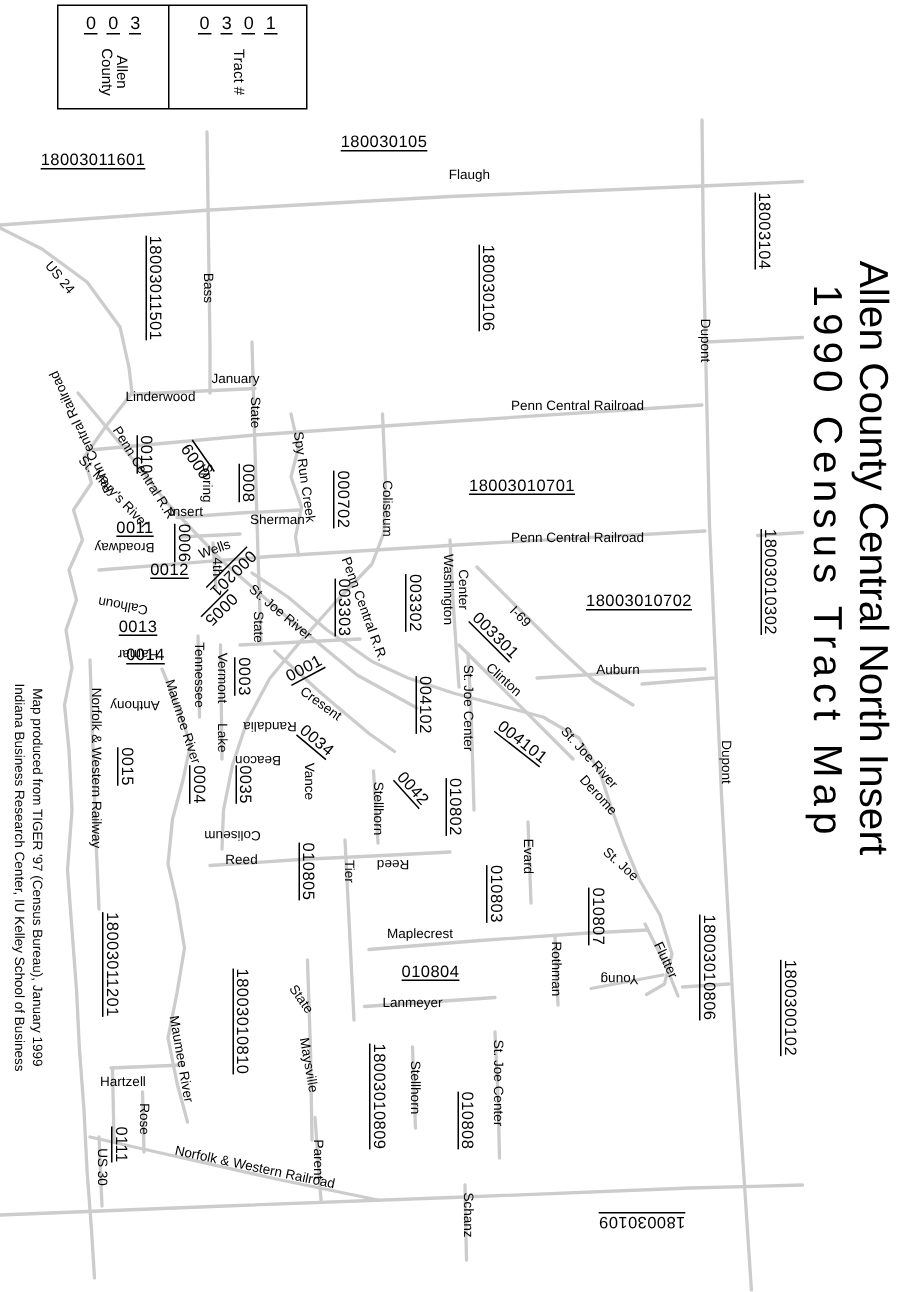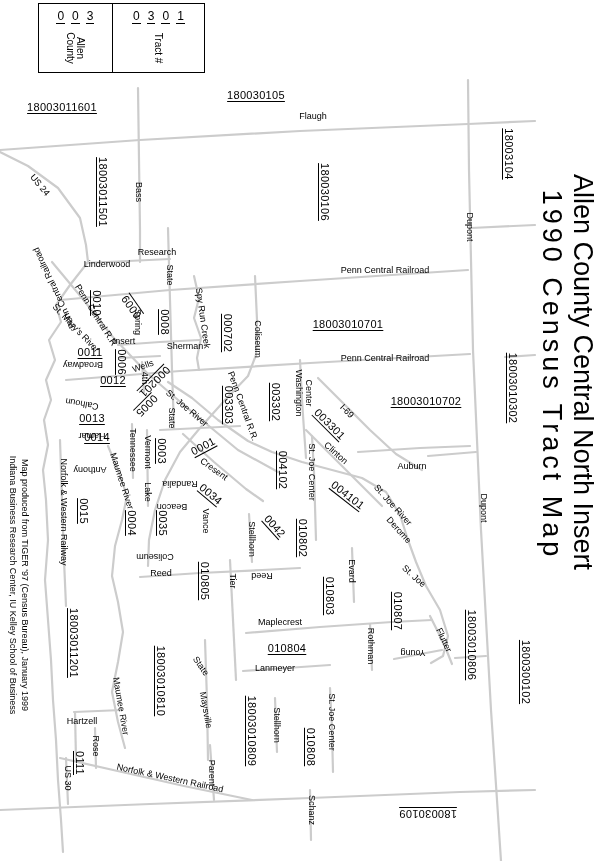--- a/index.html
+++ b/index.html
@@ -127,21 +127,21 @@
       <div class="tract-label" style="left: 74px; top: 643px; color: rgb(0, 0, 0); transform: translate(-50%, -50%) rotate(90deg);">18003011201</div>
       <div class="tract-label" style="left: 161px; top: 681px; color: rgb(0, 0, 0); transform: translate(-50%, -50%) rotate(90deg);">18003010810</div>
       <div class="tract-label" style="left: 252px; top: 731px; color: rgb(0, 0, 0); transform: translate(-50%, -50%) rotate(90deg);">18003010809</div>
       <div class="tract-label" style="left: 311px; top: 747px; color: rgb(0, 0, 0); transform: translate(-50%, -50%) rotate(90deg);">010808</div>
       <div class="tract-label" style="left: 80px; top: 763px; color: rgb(0, 0, 0); transform: translate(-50%, -50%) rotate(90deg);">0111</div>
       <div class="road-label" style="left: 313px; top: 116px; color: rgb(0, 0, 0); transform: translate(-50%, -50%) rotate(0deg);">Flaugh</div>
       <div class="road-label" style="left: 40px; top: 185px; color: rgb(0, 0, 0); transform: translate(-50%, -50%) rotate(50deg);">US 24</div>
       <div class="road-label" style="left: 139px; top: 192px; color: rgb(0, 0, 0); transform: translate(-50%, -50%) rotate(90deg);">Bass</div>
       <div class="road-label" style="left: 470px; top: 227px; color: rgb(0, 0, 0); transform: translate(-50%, -50%) rotate(90deg);">Dupont</div>
       <div class="road-label" style="left: 484px; top: 508px; color: rgb(0, 0, 0); transform: translate(-50%, -50%) rotate(90deg);">Dupont</div>
-      <div class="road-label" style="left: 157px; top: 252px; color: rgb(0, 0, 0); transform: translate(-50%, -50%) rotate(0deg);">Research</div>
+      <div class="road-label" style="left: 157px; top: 252px; color: rgb(0, 0, 0); transform: translate(-50%, -50%) rotate(0deg);">January</div>
       <div class="road-label" style="left: 107px; top: 264px; color: rgb(0, 0, 0); transform: translate(-50%, -50%) rotate(0deg);">Linderwood</div>
       <div class="road-label" style="left: 385px; top: 270px; color: rgb(0, 0, 0); transform: translate(-50%, -50%) rotate(0deg);">Penn Central Railroad</div>
       <div class="road-label" style="left: 385px; top: 358px; color: rgb(0, 0, 0); transform: translate(-50%, -50%) rotate(0deg);">Penn Central Railroad</div>
       <div class="road-label" style="left: 54px; top: 288px; color: rgb(0, 0, 0); transform: translate(-50%, -50%) rotate(245deg);">Penn Central Railroad</div>
       <div class="road-label" style="left: 96px; top: 315px; color: rgb(0, 0, 0); transform: translate(-50%, -50%) rotate(58deg);">Penn Central R.R</div>
       <div class="road-label" style="left: 243px; top: 406px; color: rgb(0, 0, 0); transform: translate(-50%, -50%) rotate(70deg);">Penn Central R.R.</div>
       <div class="road-label" style="left: 76px; top: 328px; color: rgb(0, 0, 0); transform: translate(-50%, -50%) rotate(46deg);">St. Mary's River</div>
       <div class="road-label" style="left: 124px; top: 341px; color: rgb(0, 0, 0); transform: translate(-50%, -50%) rotate(0deg);">Insert</div>
       <div class="road-label" style="left: 161px; top: 346px; color: rgb(0, 0, 0); transform: translate(-50%, -50%) rotate(0deg); padding-left: 48px;">Sherman</div>
       <div class="road-label" style="left: 170px; top: 275px; color: rgb(0, 0, 0); transform: translate(-50%, -50%) rotate(90deg);">State</div>
@@ -151,21 +151,21 @@
       <div class="road-label" style="left: 203px; top: 318px; color: rgb(0, 0, 0); transform: translate(-50%, -50%) rotate(82deg);">Spy Run Creek</div>
       <div class="road-label" style="left: 258px; top: 339px; color: rgb(0, 0, 0); transform: translate(-50%, -50%) rotate(90deg);">Coliseum</div>
       <div class="road-label" style="left: 155px; top: 557px; color: rgb(0, 0, 0); transform: translate(-50%, -50%) rotate(180deg);">Coliseum</div>
       <div class="road-label" style="left: 143px; top: 366px; color: rgb(0, 0, 0); transform: translate(-50%, -50%) rotate(-20deg);">Wells</div>
       <div class="road-label" style="left: 145px; top: 378px; color: rgb(0, 0, 0); transform: translate(-50%, -50%) rotate(90deg);">4th</div>
       <div class="road-label" style="left: 83px; top: 365px; color: rgb(0, 0, 0); transform: translate(-50%, -50%) rotate(180deg);">Broadway</div>
       <div class="road-label" style="left: 82px; top: 404px; color: rgb(0, 0, 0); transform: translate(-50%, -50%) rotate(190deg);">Calhoun</div>
       <div class="road-label" style="left: 299px; top: 393px; color: rgb(0, 0, 0); transform: translate(-50%, -50%) rotate(90deg);">Washington</div>
       <div class="road-label" style="left: 309px; top: 393px; color: rgb(0, 0, 0); transform: translate(-50%, -50%) rotate(90deg);">Center</div>
       <div class="road-label" style="left: 347px; top: 411px; color: rgb(0, 0, 0); transform: translate(-50%, -50%) rotate(45deg);">I-69</div>
-      <div class="road-label" style="left: 412px; top: 446px; color: rgb(0, 0, 0); transform: translate(-50%, -50%) rotate(0deg); margin-top: 20px;">Auburn</div>
+      <div class="road-label" style="left: 412px; top: 446px; color: rgb(0, 0, 0); transform: translate(-50%, -50%) rotate(0deg);">Auburn</div>
       <div class="road-label" style="left: 336px; top: 453px; color: rgb(0, 0, 0); transform: translate(-50%, -50%) rotate(42deg);">Clinton</div>
       <div class="road-label" style="left: 312px; top: 472px; color: rgb(0, 0, 0); transform: translate(-50%, -50%) rotate(90deg);">St. Joe Center</div>
       <div class="road-label" style="left: 332px; top: 722px; color: rgb(0, 0, 0); transform: translate(-50%, -50%) rotate(90deg);">St. Joe Center</div>
       <div class="road-label" style="left: 214px; top: 469px; color: rgb(0, 0, 0); transform: translate(-50%, -50%) rotate(36deg);">Cresent</div>
       <div class="road-label" style="left: 187px; top: 408px; color: rgb(0, 0, 0); transform: translate(-50%, -50%) rotate(40deg);">St. Joe River</div>
       <div class="road-label" style="left: 393px; top: 505px; color: rgb(0, 0, 0); transform: translate(-50%, -50%) rotate(48deg);">St. Joe River</div>
       <div class="road-label" style="left: 399px; top: 530px; color: rgb(0, 0, 0); transform: translate(-50%, -50%) rotate(48deg);">Derome</div>
       <div class="road-label" style="left: 414px; top: 576px; color: rgb(0, 0, 0); transform: translate(-50%, -50%) rotate(42deg);">St. Joe</div>
       <div class="road-label" style="left: 133px; top: 450px; color: rgb(0, 0, 0); transform: translate(-50%, -50%) rotate(90deg);">Tennessee</div>
       <div class="road-label" style="left: 148px; top: 452px; color: rgb(0, 0, 0); transform: translate(-50%, -50%) rotate(90deg);">Vermont</div>

